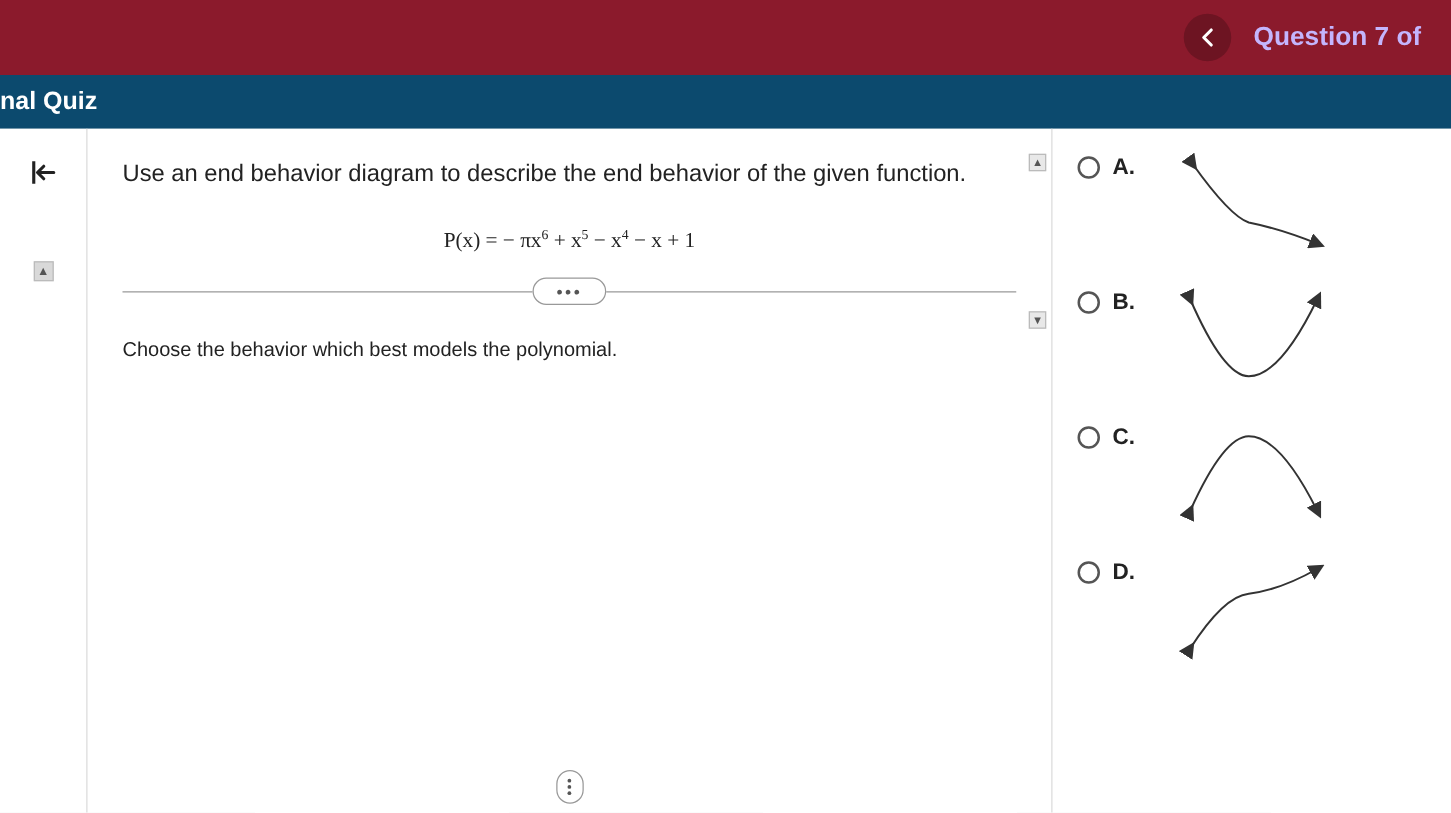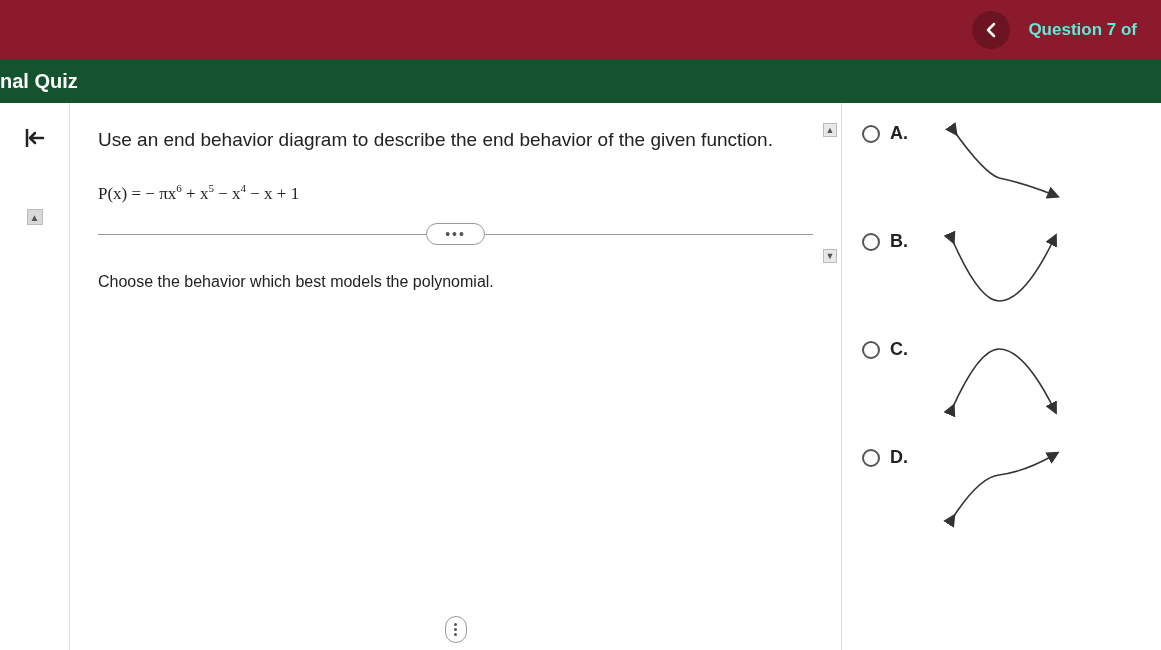--- a/index.html
+++ b/index.html
@@ -29,27 +29,27 @@
       border-radius: 50%;
       background: #6d1422;
       display: flex;
       align-items: center;
       justify-content: center;
       margin-right: 18px;
       cursor: pointer;
       color: #fff;
     }
     .question-counter {
-      color: #5eead4;
-      font-size: 17px;
+      color: #c4b5fd;
+      font-size: 21px;
       white-space: nowrap;
       overflow: hidden;
     }
     .quiz-bar {
-      background: #14532d;
+      background: #0c4a6e;
       color: #fff;
       padding: 10px 0 10px 0;
       font-size: 20px;
       font-weight: 600;
     }
     .quiz-bar-inner { padding-left: 0; }
     .content {
       display: flex;
       height: calc(100% - 100px);
       background: #fff;
@@ -94,20 +94,21 @@
       color: #222;
       margin-bottom: 28px;
       line-height: 1.4;
     }
     .formula {
       font-size: 17px;
       color: #222;
       margin-bottom: 20px;
       font-family: 'Times New Roman', serif;
       white-space: nowrap;
+      text-align: center;
     }
     .formula sup { font-size: 11px; vertical-align: super; }
     .divider-row {
       display: flex;
       align-items: center;
       margin: 10px 0 28px 0;
     }
     .divider-line {
       flex: 1;
       height: 1px;

